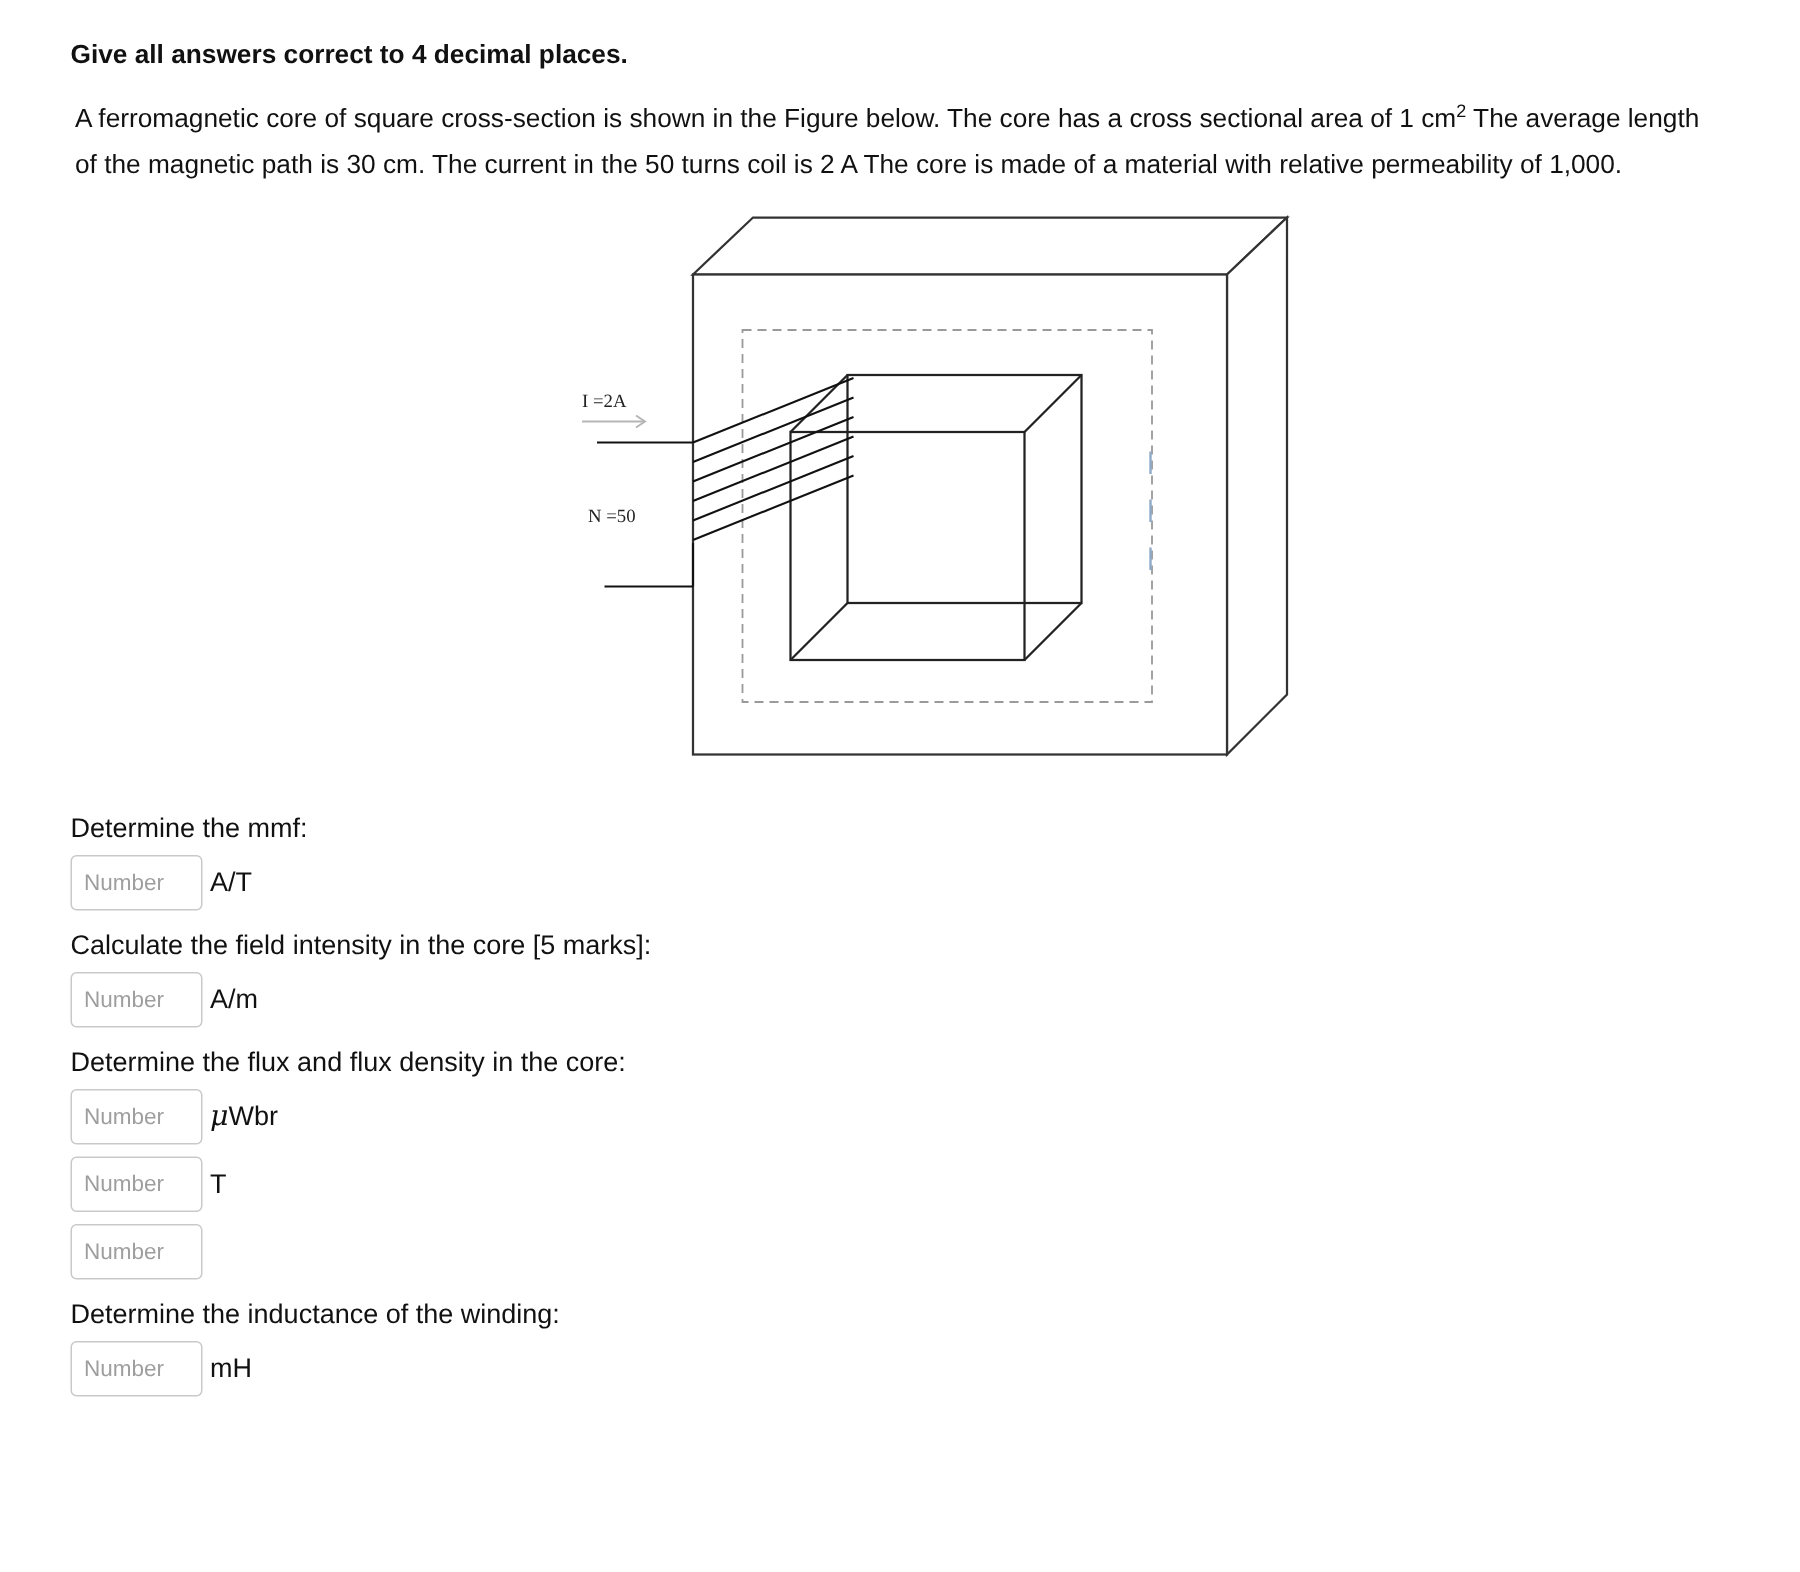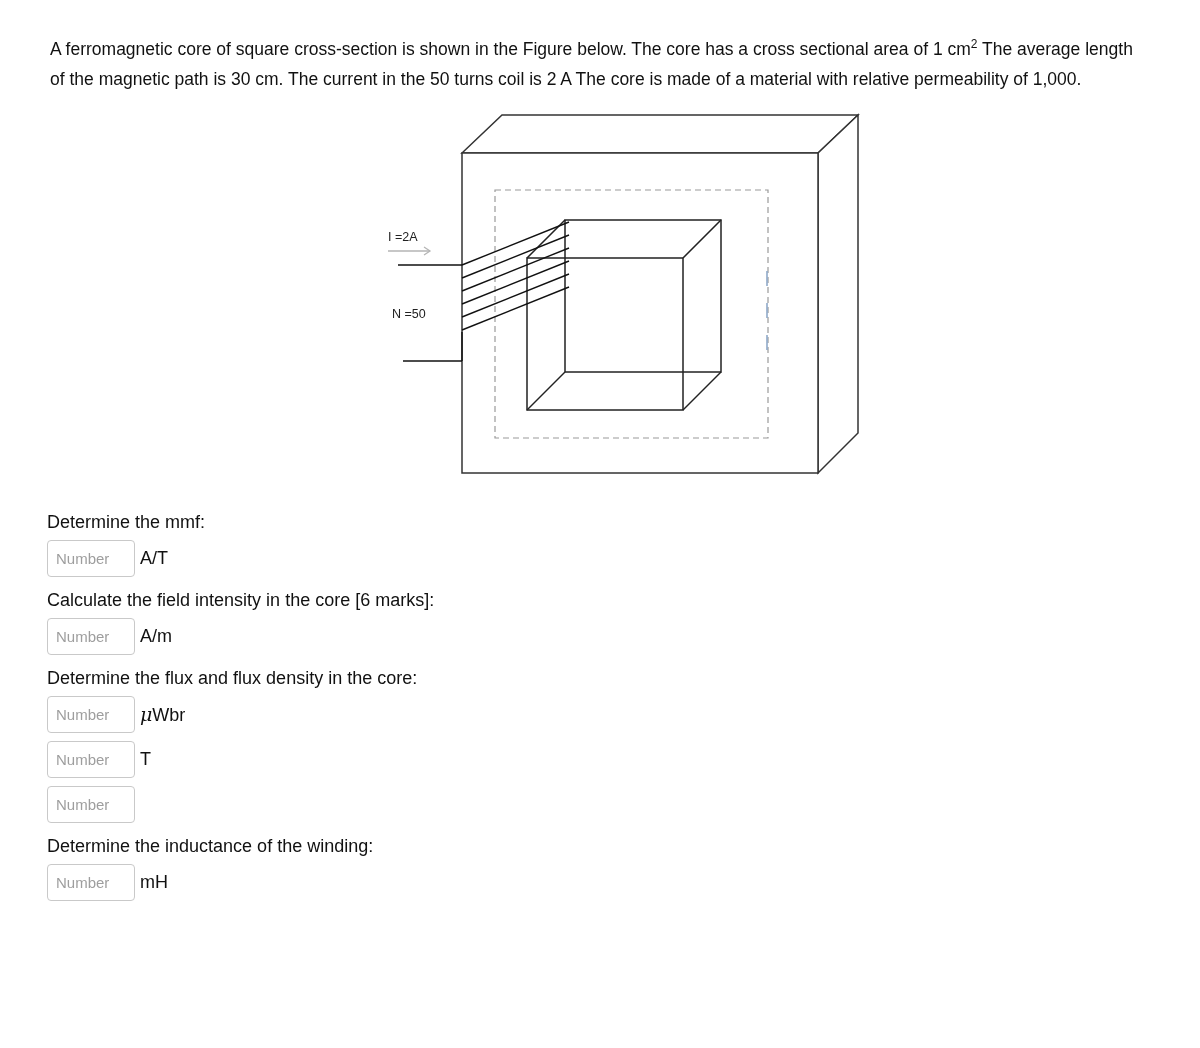--- a/index.html
+++ b/index.html
@@ -2,36 +2,37 @@
 <html><head>
 <meta charset="utf-8">
 <style>
   html,body{margin:0;padding:0;background:#fff;}
   body{width:1200px;height:1048px;overflow:hidden;
        font-family:"Liberation Sans","DejaVu Sans",sans-serif;color:#111;}
   .page{padding:26px 47px 0 47px;position:relative;}
   .heading{font-size:17.5px;font-weight:bold;margin:0 0 12px 0;}
   .problem{font-size:17.5px;line-height:30px;margin:3px;max-width:1112px;}
   .problem sup{font-size:12px;}
-  .figure-area{position:relative;height:402px;margin:0;}
+  .figure-area{position:relative;height:402px;margin:0;font-family:Liberation Serif, serif;}
   .figure-area svg{position:absolute;left:323px;top:6px;}
   .prompt{font-size:18px;margin:13px 0 7px 0;}
   .input-row{display:flex;align-items:center;margin:0 0 8px 0;}
   input.answer{width:88px;height:37px;box-sizing:border-box;border:1.5px solid #c9c9c9;
        border-radius:4px;font-size:15px;padding:0 8px;color:#701a75;outline:none;
        font-family:"Liberation Sans","DejaVu Sans",sans-serif;background:#fff;}
   input.answer::placeholder{color:#9e9e9e;}
   .unit{font-size:18px;margin-left:5px;}
   .mu{font-family:"DejaVu Serif",serif;font-style:italic;font-size:19px;}
 </style>
 </head>
 <body>
 
 <div class="page">
 
+  <p class="heading">Give all answers correct to 4 decimal places.</p>
 
   <p class="problem"><span>A ferromagnetic core of square cross-section is shown in the Figure below. The core has a cross sectional area of 1 cm</span><sup>2</sup><span> The average length of the magnetic path is 30 cm. The current in the 50 turns coil is 2 A The core is made of a material with relative permeability of 1,000.</span></p>
 
   <div class="figure-area">
     <svg width="520" height="392" viewBox="0 0 520 392">
 
       <g fill="#fff" stroke="#333" stroke-width="1.5">
         <polygon points="92,50 132,12 488,12 448,50"></polygon>
         <polygon points="448,50 488,12 488,330 448,370"></polygon>
         <rect x="92" y="50" width="356" height="320"></rect>
@@ -74,21 +75,21 @@
       <text x="22" y="215" font-size="12.5" fill="#222">N =50</text>
     </svg>
   </div>
 
   <div class="prompt">Determine the mmf:</div>
   <div class="input-row">
     <input class="answer" type="text" placeholder="Number" style="">
     <span class="unit">A/T</span>
   </div>
 
-  <div class="prompt">Calculate the field intensity in the core [6 marks]:</div>
+  <div class="prompt">Calculate the field intensity in the core [5 marks]:</div>
   <div class="input-row">
     <input class="answer" type="text" placeholder="Number" style="">
     <span class="unit">A/m</span>
   </div>
 
   <div class="prompt">Determine the flux and flux density in the core:</div>
   <div class="input-row">
     <input class="answer" type="text" placeholder="Number" style="">
     <span class="unit"><span class="mu">μ</span><span>Wbr</span></span>
   </div>

